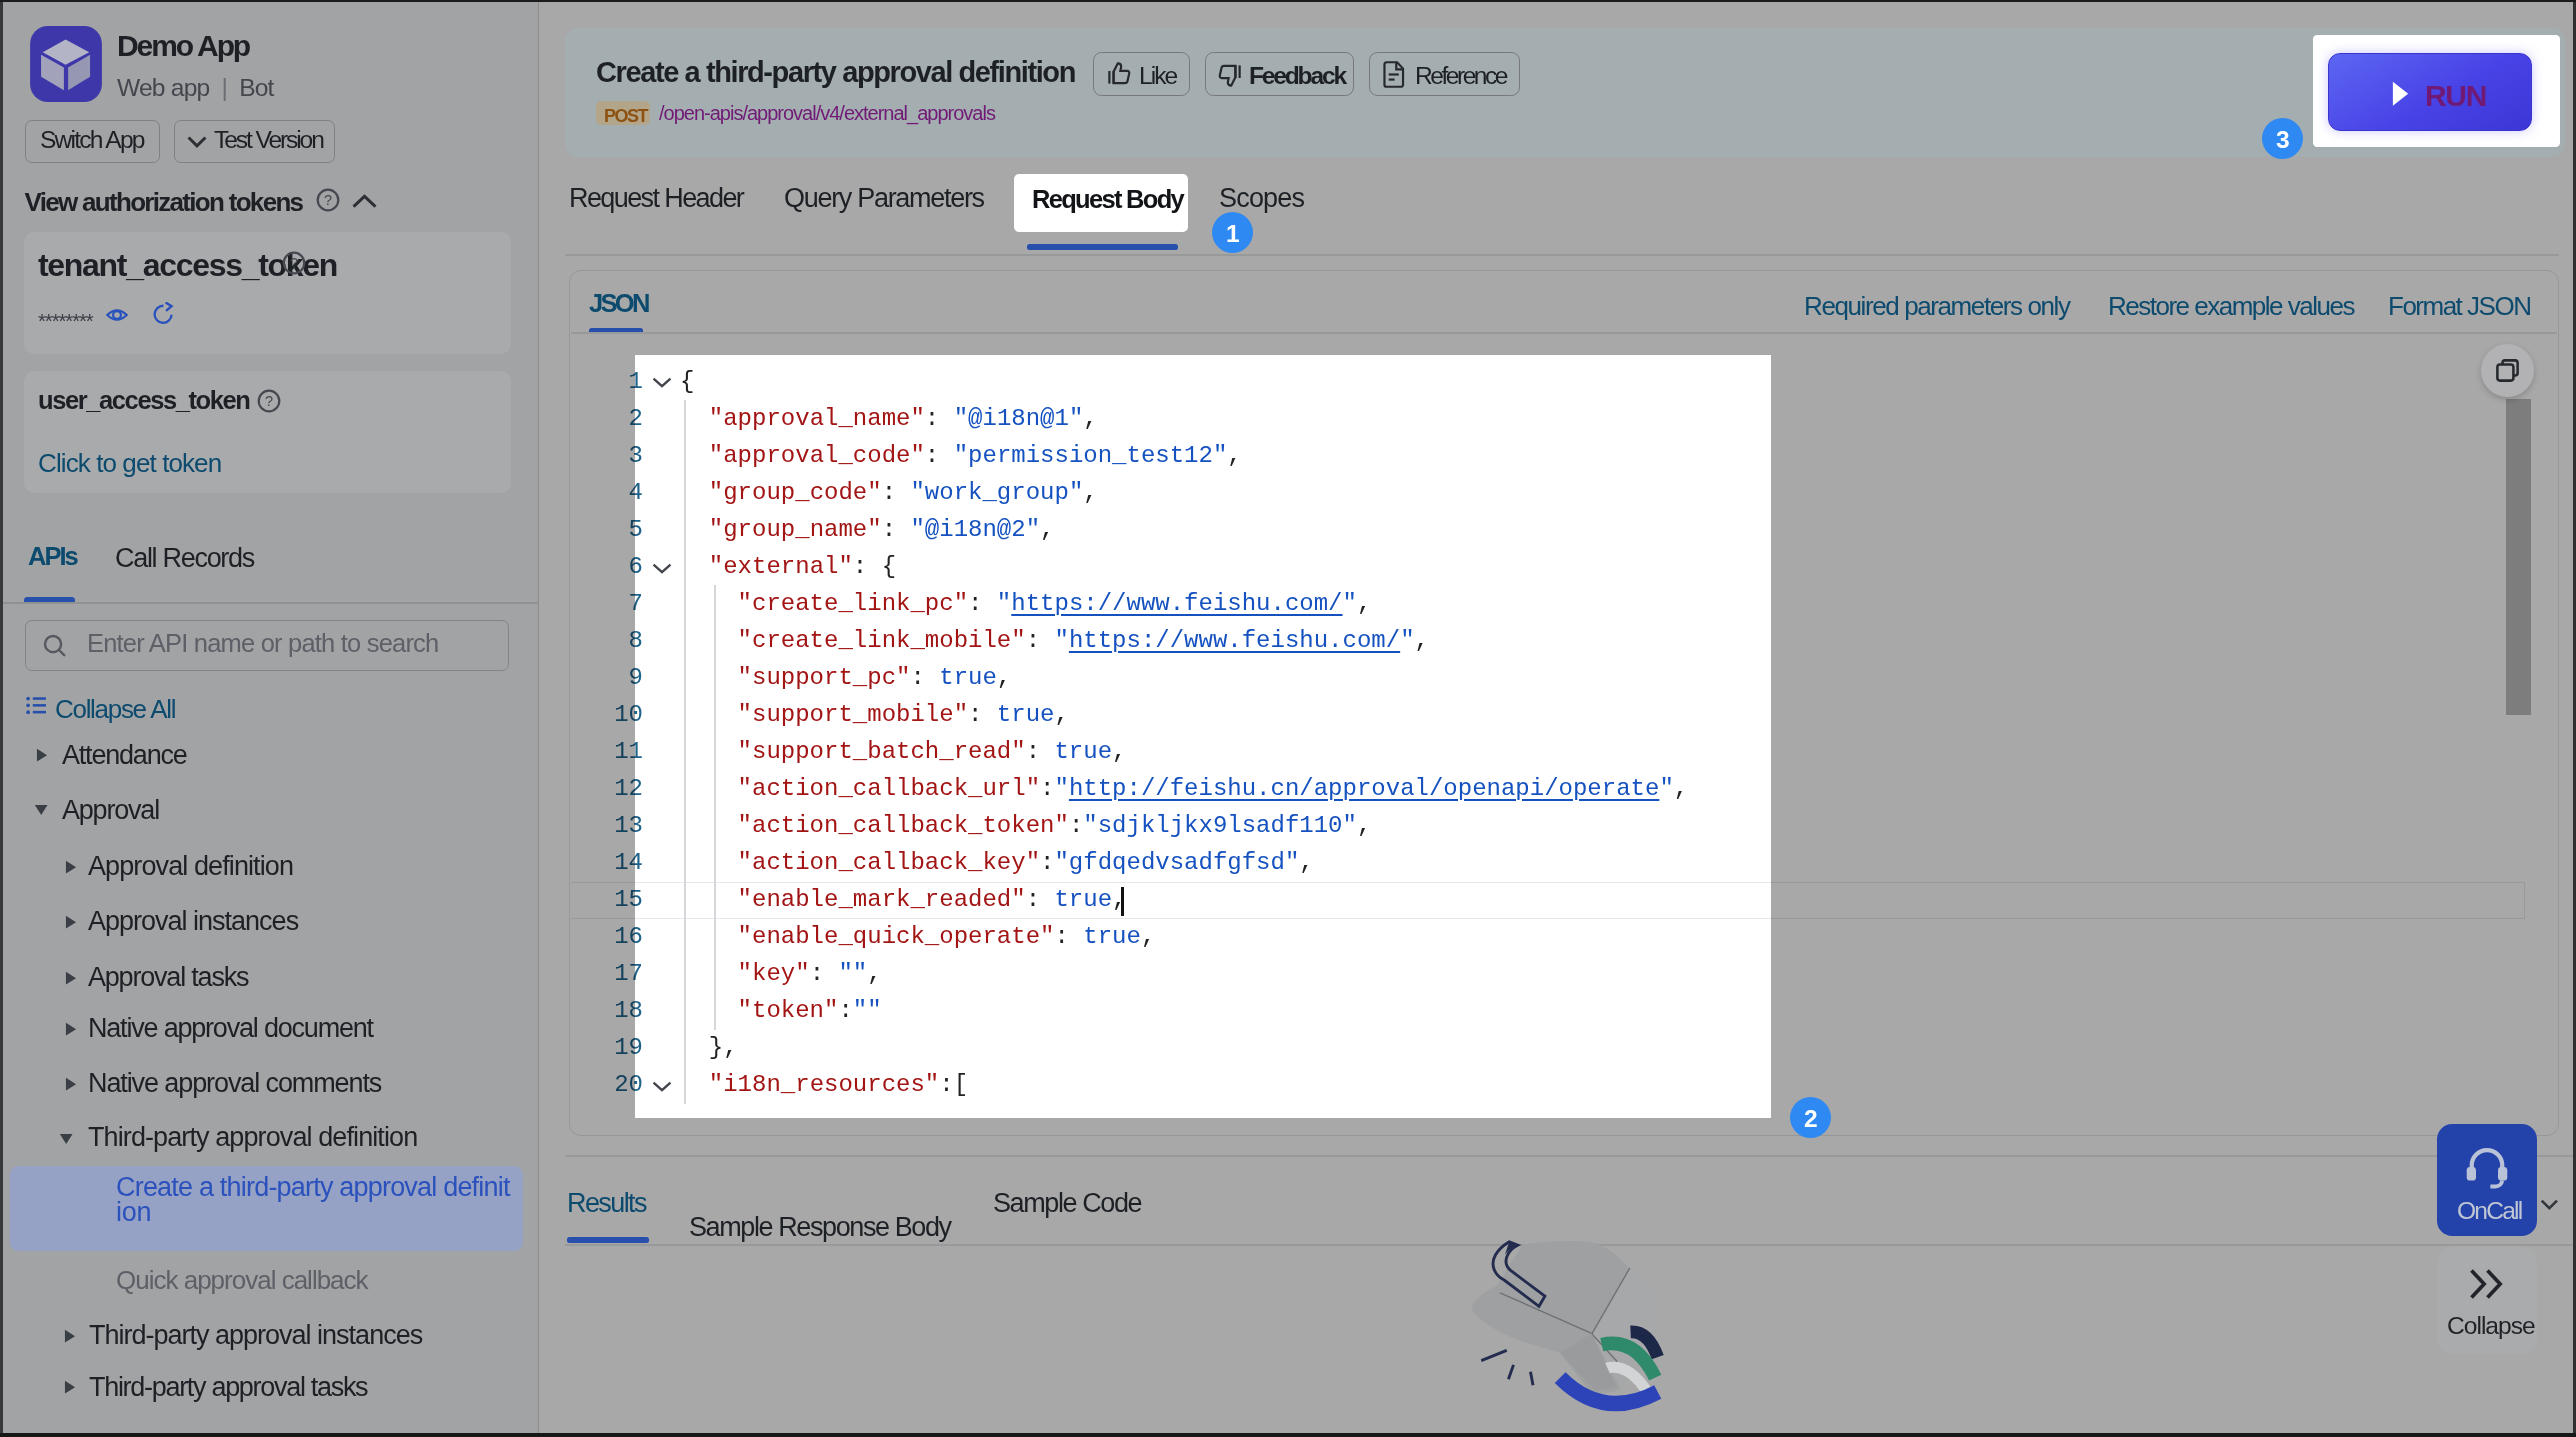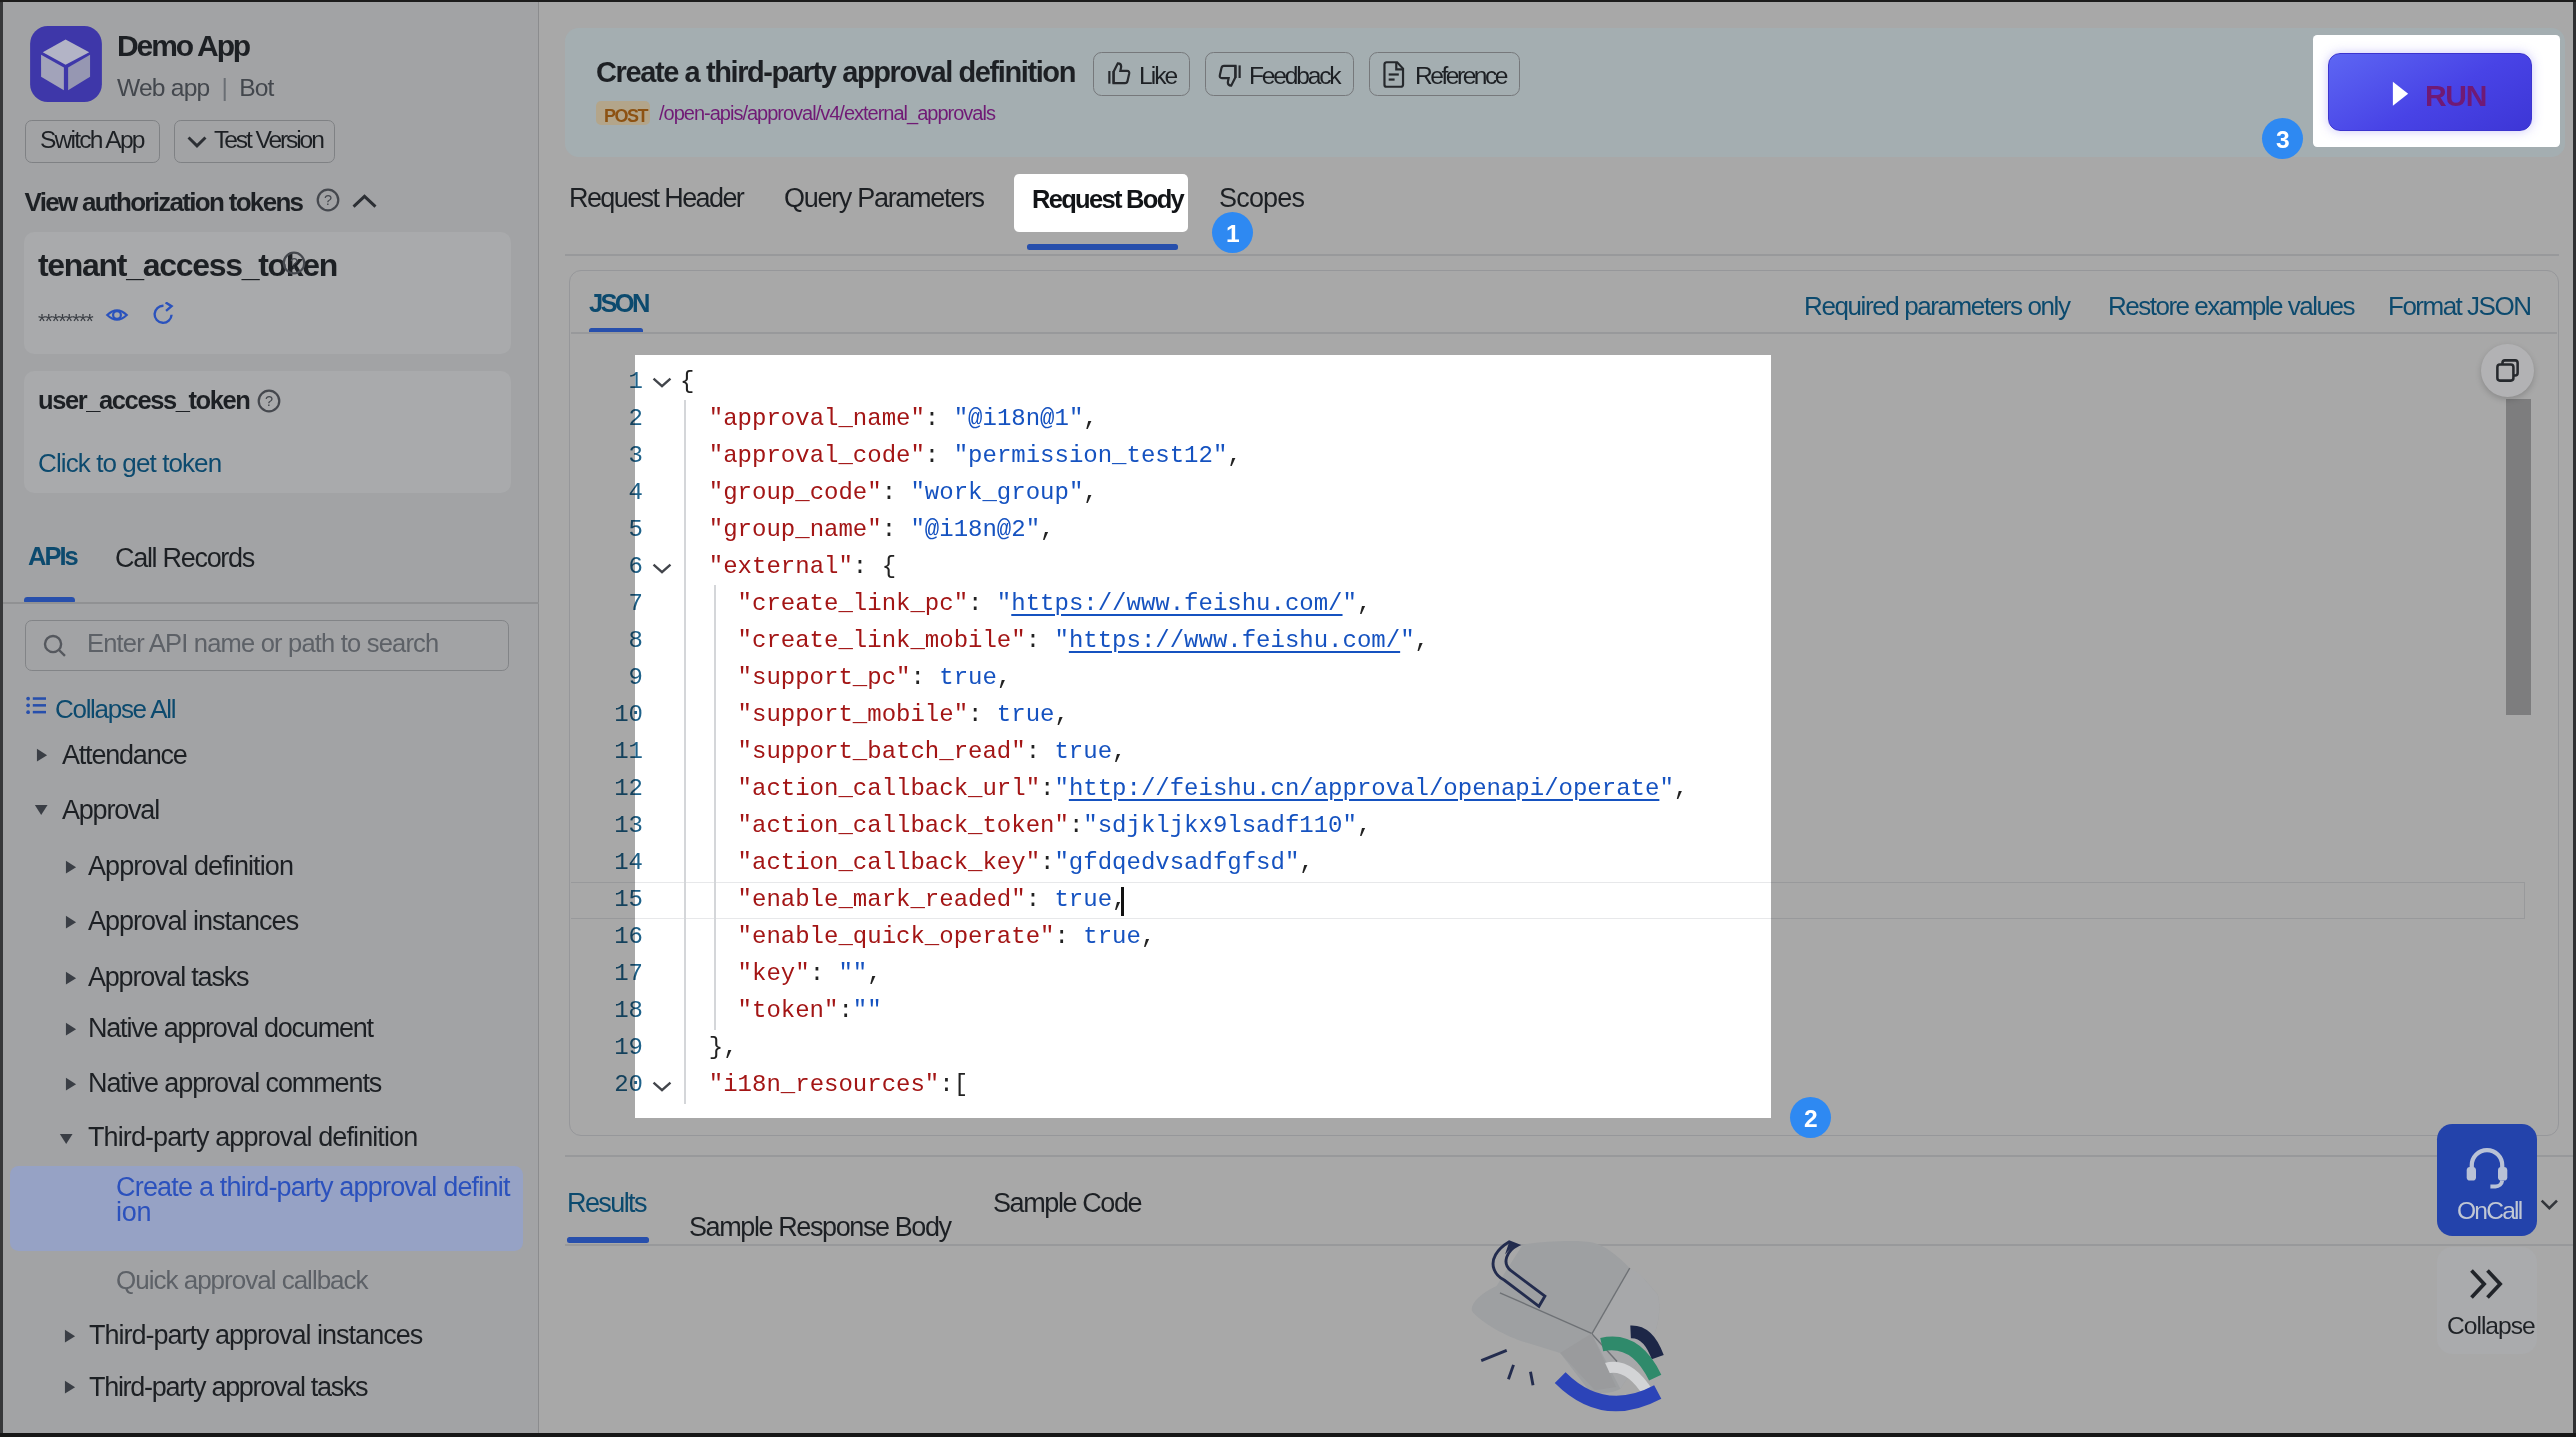--- a/index.html
+++ b/index.html
@@ -165,21 +165,21 @@
   <path d="M9 14 L14 4 q4 0 4 4 l-1 5 h8 q3 0 2.5 3 l-2 9 q-.5 2.5 -3 2.5 H9 Z" fill="none" stroke="#26292d" stroke-width="2.6"></path>
   <line x1="9" y1="13" x2="9" y2="28" stroke="#26292d" stroke-width="2.6"></line>
   <line x1="4" y1="13" x2="4" y2="28" stroke="#26292d" stroke-width="2.6"></line>
 </svg>
 <div class="t dk" style="left:1139px;top:64px;font-size:24.6px;font-weight:500;letter-spacing:-2px;">Like</div>
 <svg style="left:1216px;top:62px;" width="27" height="27" viewBox="0 0 32 32">
   <path d="M23 18 L18 28 q-4 0 -4 -4 l1 -5 H7 q-3 0 -2.5 -3 l2 -9 Q7 4.5 9.5 4.5 H23 Z" fill="none" stroke="#26292d" stroke-width="2.6"></path>
   <line x1="23" y1="4" x2="23" y2="19" stroke="#26292d" stroke-width="2.6"></line>
   <line x1="28" y1="4" x2="28" y2="19" stroke="#26292d" stroke-width="2.6"></line>
 </svg>
-<div class="t dk" style="left:1249px;top:64px;font-size:24.6px;font-weight:400;letter-spacing:-2.2px;">Feedback</div>
+<div class="t dk" style="left:1249px;top:64px;font-size:24.6px;font-weight:700;letter-spacing:-2.2px;">Feedback</div>
 <svg style="left:1381px;top:61px;" width="25.5" height="27" viewBox="0 0 30 32">
   <path d="M4 4 a2.5 2.5 0 0 1 2.5-2.5 H19 L26 9 V28 a2.5 2.5 0 0 1-2.5 2.5 h-17 A2.5 2.5 0 0 1 4 28 Z" fill="none" stroke="#26292d" stroke-width="2.6"></path>
   <path d="M18 2 V10 H26" fill="none" stroke="#26292d" stroke-width="2.6"></path>
   <line x1="9" y1="16" x2="21" y2="16" stroke="#26292d" stroke-width="2.6"></line>
   <line x1="9" y1="22" x2="16" y2="22" stroke="#26292d" stroke-width="2.6"></line>
 </svg>
 <div class="t dk" style="left:1415px;top:64px;font-size:24.6px;font-weight:500;letter-spacing:-2.5px;">Reference</div>
 
 <div class="abs" style="left:596px;top:101px;width:54px;height:24px;background:#b3a58a;border-radius:5.1px;"></div>
 <div class="t" style="left:604px;top:107px;font-size:18px;font-weight:700;color:#8d5212;letter-spacing:-1.5px;">POST</div>

